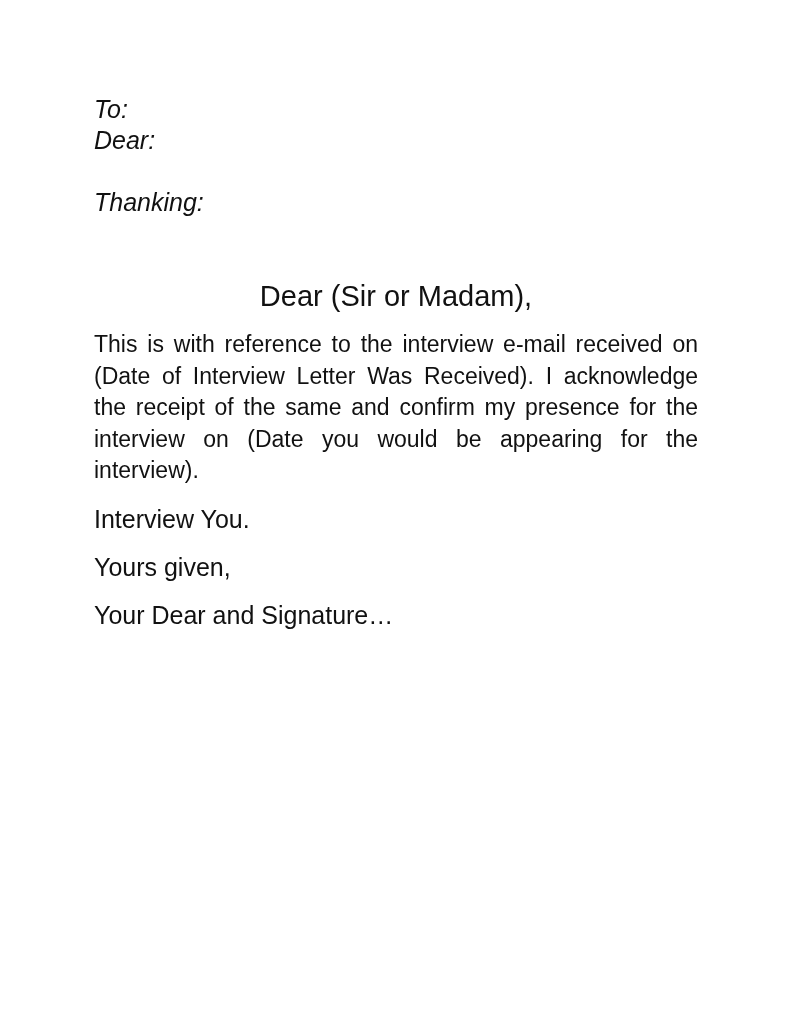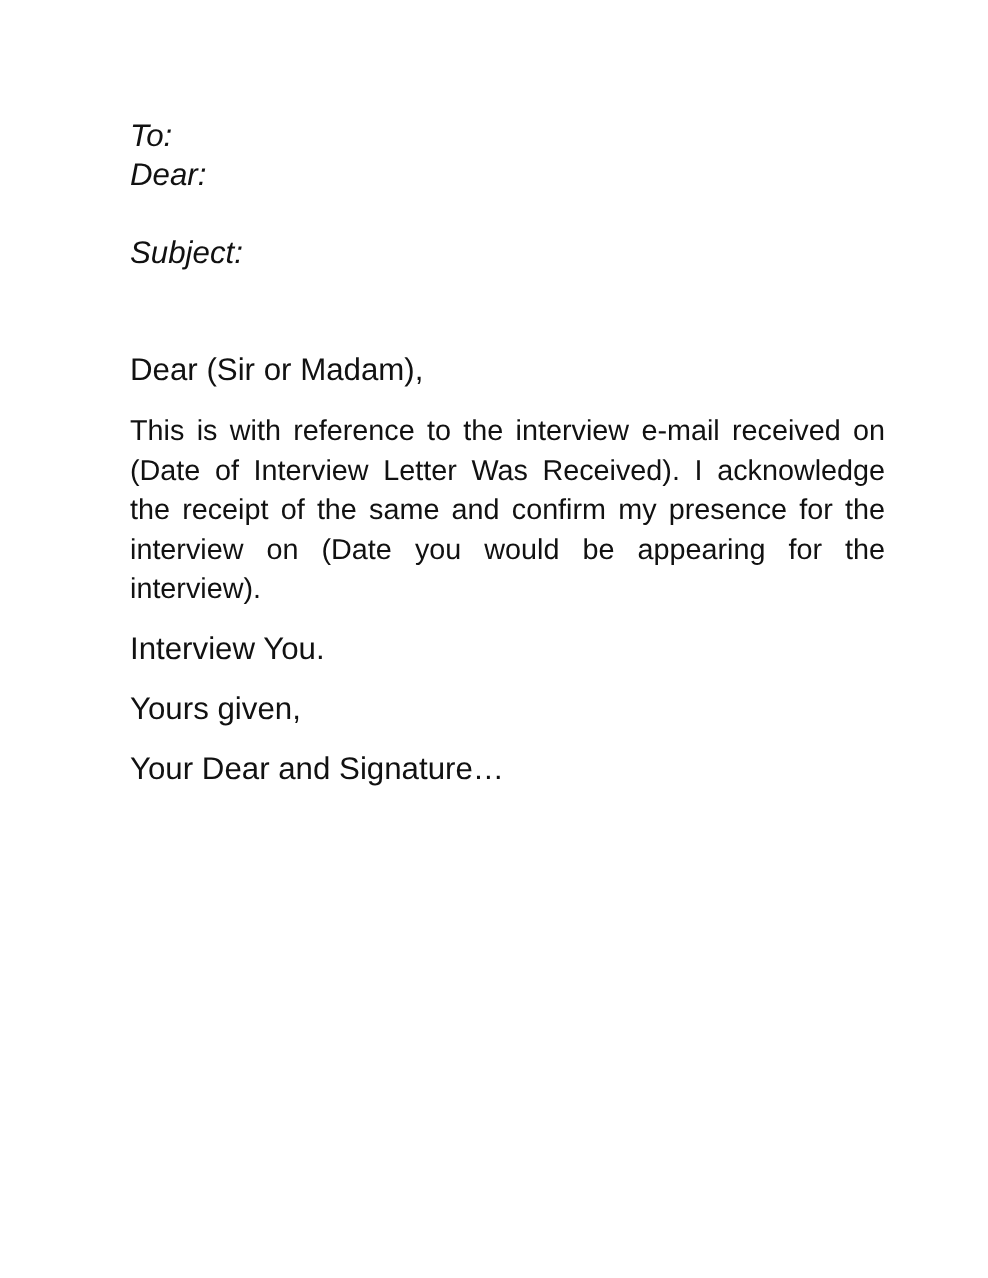--- a/index.html
+++ b/index.html
@@ -10,37 +10,38 @@
     body {
       width: 790px;
       height: 1022px;
       position: relative;
       overflow: hidden;
       font-family: "Liberation Sans", sans-serif;
       color: #111111;
     }
     .page {
       position: absolute;
-      left: 104px;
+      left: 94px;
       top: 94px;
       width: 604px;
     }
     .header-line {
       font-style: italic;
       font-size: 25px;
       line-height: 31px;
       margin: 0;
     }
     .subject {
       margin-top: 31px;
     }
     .salutation {
-      font-size: 25px;
+      font-size: 29px;
       line-height: 32px;
       margin: 62px 0 0 0;
+      text-align: center;
     }
     .para {
       font-size: 23px;
       line-height: 31.5px;
       text-align: justify;
       margin: 17px 0 0 0;
     }
     .para.last-line-left {
       text-align-last: left;
     }
@@ -49,21 +50,21 @@
       line-height: 32px;
       margin: 16px 0 0 0;
     }
   </style>
 </head>
 <body>
 
 <div class="page">
   <div class="header-line">To:</div>
   <div class="header-line">Dear:</div>
-  <div class="header-line subject">Subject:</div>
+  <div class="header-line subject">Thanking:</div>
 
   <p class="salutation">Dear (Sir or Madam),</p>
 
   <p class="para last-line-left">This is with reference to the interview e-mail received on (Date of Interview Letter Was Received). I acknowledge the receipt of the same and confirm my presence for the interview on (Date you would be appearing for the interview).</p>
 
   <p class="closing">Interview You.</p>
   <p class="closing">Yours given,</p>
   <p class="closing">Your Dear and Signature…</p>
 </div>
 

